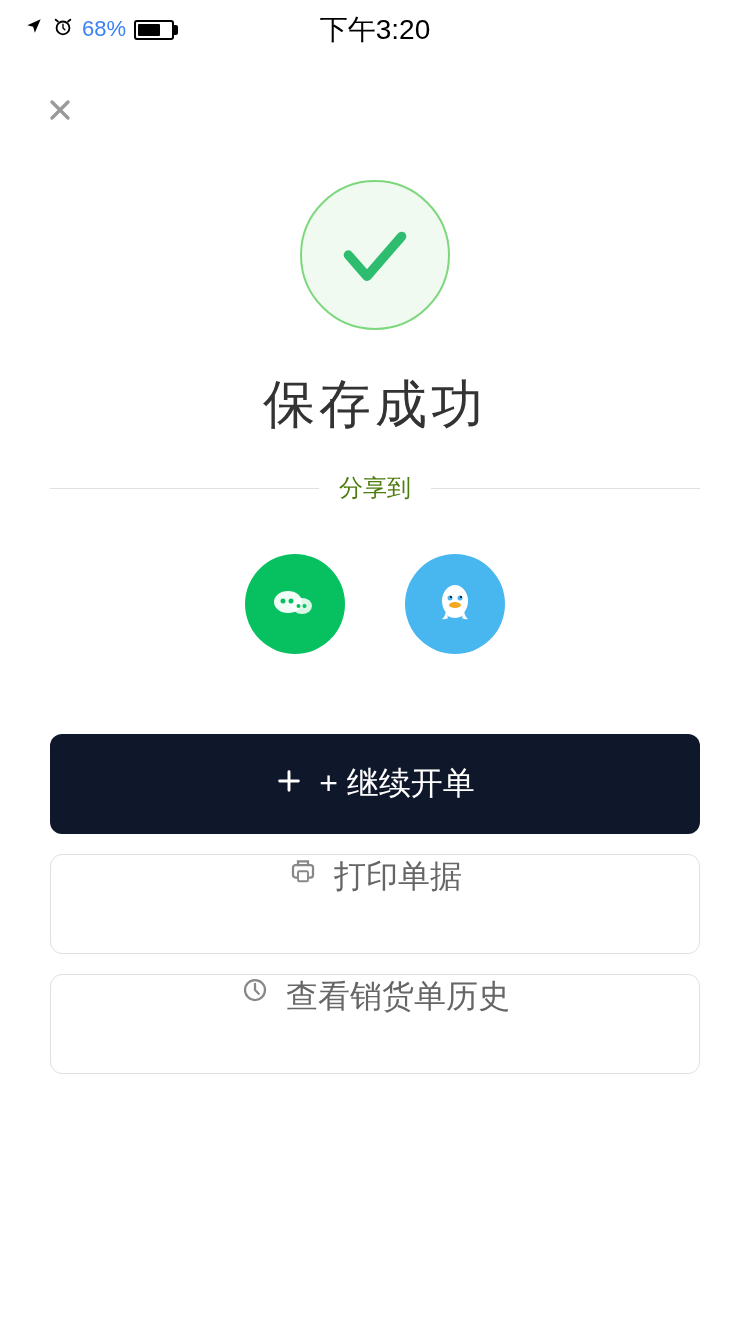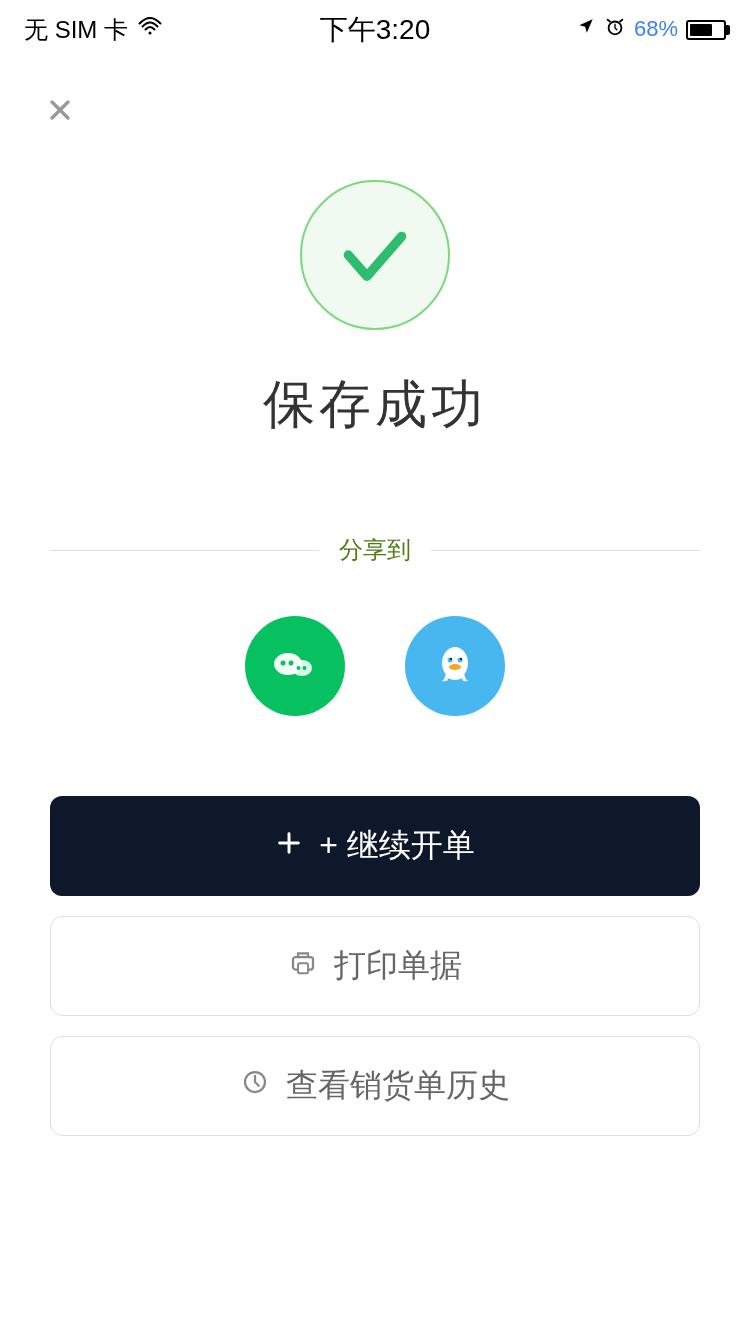--- a/index.html
+++ b/index.html
@@ -116,21 +116,21 @@
     .success-circle svg {
       width: 80px;
       height: 80px;
     }
 
     
     .success-title {
       font-size: 52px;
       font-weight: 400;
       color: #333;
-      margin-bottom: 94px;
+      margin-bottom: 32px;
       letter-spacing: 4px;
     }
 
     
     .share-divider {
       width: 100%;
       display: flex;
       align-items: center;
       gap: 20px;
       margin-bottom: 50px;
@@ -191,41 +191,30 @@
     }
     .btn-secondary {
       width: 100%;
       height: 100px;
       border-radius: 12px;
       background: #fff;
       border: 1px solid #e0e0e0;
       color: #666;
       font-size: 32px;
       display: flex;
-      align-items: center;
+      align-items: flex-start;
       justify-content: center;
       gap: 16px;
       cursor: pointer;
     }
   </style>
 </head>
 <body>
 
 <div class="status-bar">
-  <div class="status-left">
-    <span>无 SIM 卡</span>
-    <span>
-      <svg viewBox="0 0 24 24" fill="none" xmlns="http://www.w3.org/2000/svg" width="24" height="24">
-        <path d="M1.5 8.5C5.1 4.9 9.8 3 12 3s6.9 1.9 10.5 5.5" stroke="#000" stroke-width="2" stroke-linecap="round"></path>
-        <path d="M4.5 11.5C7.1 8.9 9.5 7.5 12 7.5s4.9 1.4 7.5 4" stroke="#000" stroke-width="2" stroke-linecap="round"></path>
-        <path d="M7.5 14.5C9.1 12.9 10.5 12 12 12s2.9.9 4.5 2.5" stroke="#000" stroke-width="2" stroke-linecap="round"></path>
-        <circle cx="12" cy="18" r="1.5" fill="#000"></circle>
-      </svg>
-    </span>
-  </div>
   <div class="status-center">下午3:20</div>
   <div class="status-right">
     <span>
       <svg width="20" height="20" viewBox="0 0 24 24" fill="none">
         <path d="M20 4L4 11l7 2 2 7 7-16z" fill="#000"></path>
       </svg>
     </span>
     <span>
       <svg width="22" height="22" viewBox="0 0 24 24" fill="none">
         <circle cx="12" cy="13" r="7" stroke="#000" stroke-width="2"></circle>

